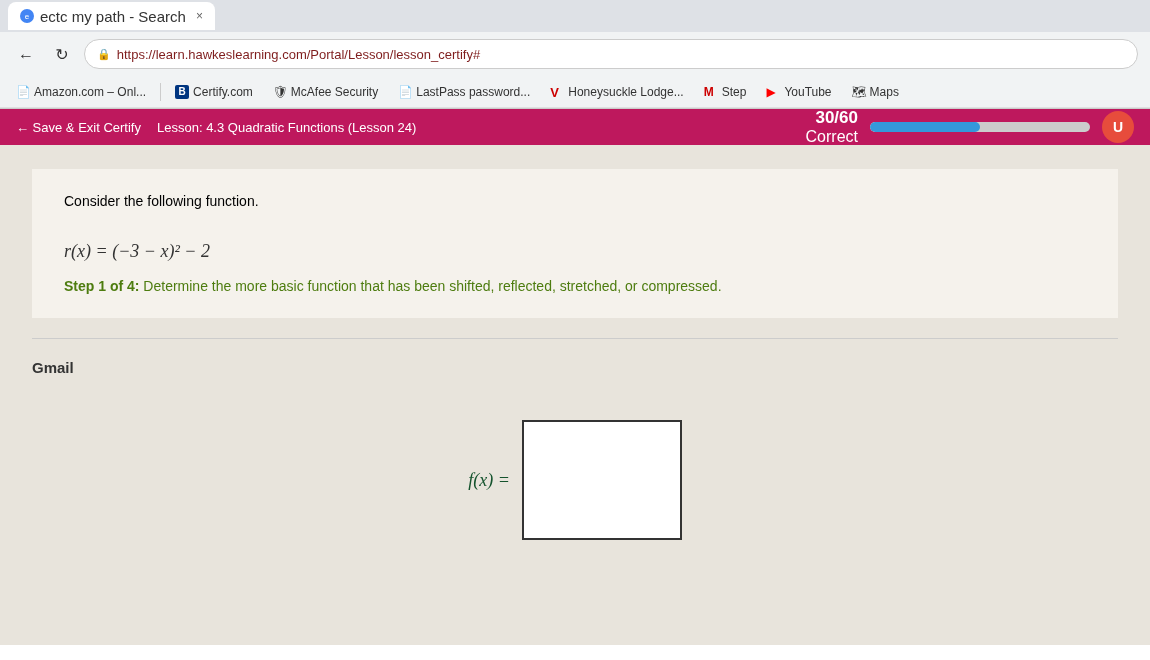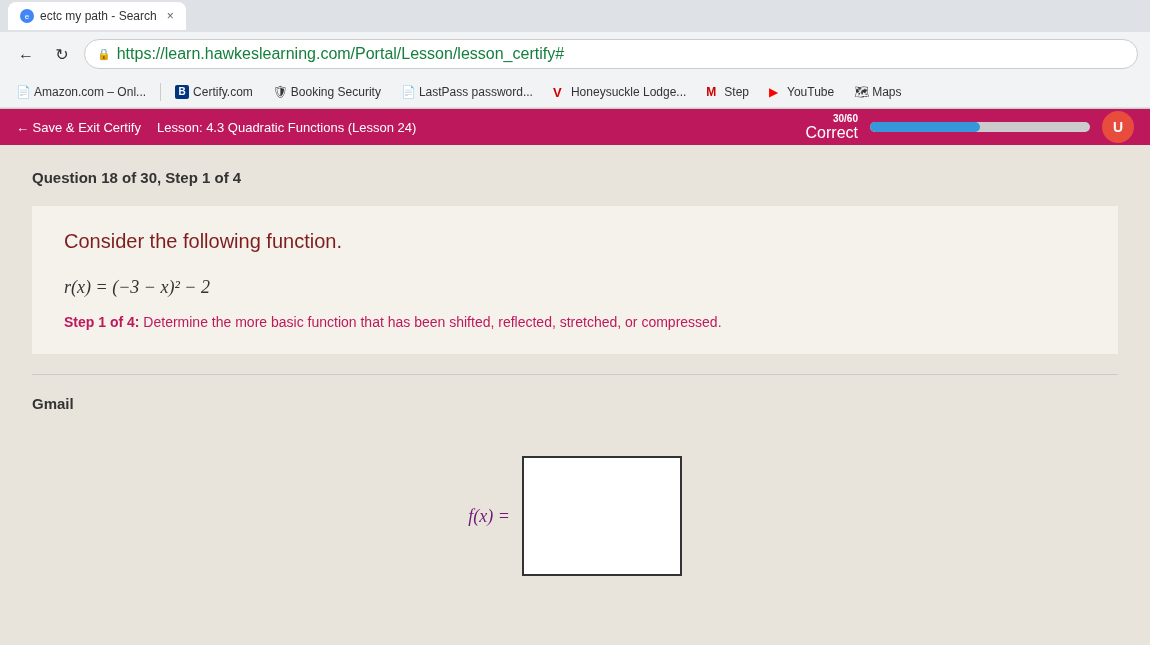--- a/index.html
+++ b/index.html
@@ -5,59 +5,59 @@
     * { margin: 0; padding: 0; box-sizing: border-box; }
     body { width: 1150px; height: 660px; overflow: hidden; font-family: Arial, sans-serif; background: #fff; }
 
     
     .browser-chrome { background: #f1f3f4; border-bottom: 1px solid #ccc; }
 
     
     .tab-bar { display: flex; align-items: center; height: 32px; background: #dee1e6; padding: 0 8px; gap: 4px; }
     .tab { display: flex; align-items: center; background: #fff; border-radius: 8px 8px 0 0; padding: 0 12px; height: 28px; font-size: 12px; color: #333; gap: 6px; min-width: 160px; max-width: 220px; }
     .tab-icon { width: 14px; height: 14px; background: #4285f4; border-radius: 50%; display: flex; align-items: center; justify-content: center; color: #fff; font-size: 8px; flex-shrink: 0; }
-    .tab-title { font-size: 12px; white-space: nowrap; overflow: hidden; text-overflow: ellipsis; flex: 1; }
+    .tab-title { font-size: 15px; white-space: nowrap; overflow: hidden; text-overflow: ellipsis; flex: 1; }
     .tab-close { font-size: 12px; color: #666; cursor: pointer; margin-left: 4px; }
 
     
     .address-bar { display: flex; align-items: center; height: 44px; padding: 0 12px; gap: 8px; background: #f1f3f4; }
     .nav-btn { width: 28px; height: 28px; display: flex; align-items: center; justify-content: center; cursor: pointer; border-radius: 50%; color: #333; font-size: 16px; }
     .url-bar { flex: 1; background: #fff; border: 1px solid #ccc; border-radius: 20px; height: 30px; display: flex; align-items: center; padding: 0 12px; gap: 6px; font-size: 12px; color: #333; }
     .lock-icon { color: #666; font-size: 11px; }
-    .url-text { color: #15803d; font-size: 16px; }
+    .url-text { color: #7f1d1d; font-size: 13px; }
 
     
     .bookmarks-bar { display: flex; align-items: center; height: 32px; padding: 0 8px; gap: 4px; border-bottom: 1px solid #e0e0e0; background: #f1f3f4; overflow: hidden; }
     .bookmark-item { display: flex; align-items: center; gap: 4px; padding: 2px 8px; border-radius: 4px; cursor: pointer; font-size: 12px; color: #333; white-space: nowrap; }
     .bookmark-favicon { width: 14px; height: 14px; display: inline-block; flex-shrink: 0; }
     .bm-sep { width: 1px; height: 18px; background: #ccc; margin: 0 2px; }
 
     
     .app-topbar { background: #be185d; color: #fff; display: flex; align-items: center; height: 36px; padding: 0 16px; gap: 16px; font-size: 13px; }
     .save-exit-btn { display: flex; align-items: center; gap: 4px; color: #fff; font-size: 13px; cursor: pointer; }
     .lesson-title { color: #fff; font-size: 13px; }
     .progress-area { display: flex; align-items: center; gap: 12px; margin-left: auto; }
-    .score-text { color: #fff; font-size: 10px; font-weight: bold; text-align: right; }
+    .score-text { color: #fff; font-size: 17px; font-weight: bold; text-align: right; }
     .score-label { color: #fff; font-size: 16px; text-align: right; }
     .progress-bar-container { width: 220px; height: 10px; background: #ccc; border-radius: 5px; overflow: hidden; }
     .progress-bar-fill { height: 100%; background: #3498db; border-radius: 5px; }
     .user-avatar { width: 32px; height: 32px; background: #e74c3c; border-radius: 50%; display: flex; align-items: center; justify-content: center; color: #fff; font-weight: bold; font-size: 14px; }
 
     
     .content-area { background: #e8e4dc; padding: 24px 32px; min-height: 500px; }
     .question-header { font-size: 15px; font-weight: bold; color: #333; margin-bottom: 20px; }
     .question-box { background: #f5f2ec; border: none; padding: 24px 32px; margin-bottom: 0; }
-    .question-text { font-size: 20px; color: #7f1d1d; margin-bottom: 24px; }
+    .question-text { font-size: 14px; color: #000000; margin-bottom: 32px; }
     .math-formula { text-align: left; font-size: 18px; font-style: italic; color: #333; margin: 16px 0; }
-    .step-instruction { font-size: 14px; color: #be185d; margin-top: 16px; }
+    .step-instruction { font-size: 14px; color: #4d7c0f; margin-top: 16px; }
     .step-bold { font-weight: bold; }
     .divider { border: none; border-top: 1px solid #ccc; margin: 20px 0; }
     .answer-label { font-size: 15px; font-weight: bold; color: #333; margin-bottom: 24px; }
     .answer-area { display: flex; align-items: center; justify-content: center; padding: 20px 0 40px; }
-    .answer-equation { font-size: 18px; font-style: italic; color: #701a75; margin-right: 12px; }
+    .answer-equation { font-size: 18px; font-style: italic; color: #14532d; margin-right: 12px; }
     .answer-input-box { width: 160px; height: 120px; border: 2px solid #333; background: #fff; }
 
     
     .math { font-family: 'Times New Roman', Times, serif; font-style: italic; }
   </style>
 </head>
 <body>
 
 <div class="browser-chrome">
 
@@ -83,21 +83,21 @@
       <span class="bookmark-favicon">📄</span>
       <span>Amazon.com – Onl...</span>
     </div>
     <div class="bm-sep"></div>
     <div class="bookmark-item">
       <span class="bookmark-favicon" style="background:#003580;color:#fff;display:inline-flex;align-items:center;justify-content:center;font-size:10px;font-weight:bold;border-radius:2px;">B</span>
       <span>Certify.com</span>
     </div>
     <div class="bookmark-item">
       <span class="bookmark-favicon">🛡</span>
-      <span>Booking Security</span>
+      <span>McAfee Security</span>
     </div>
     <div class="bookmark-item">
       <span class="bookmark-favicon">📄</span>
       <span>LastPass password...</span>
     </div>
     <div class="bookmark-item">
       <span class="bookmark-favicon" style="color:#c00;font-weight:bold;font-size:13px;">V</span>
       <span>Honeysuckle Lodge...</span>
     </div>
     <div class="bookmark-item">
@@ -128,21 +128,20 @@
     <div class="progress-bar-container">
       <div class="progress-bar-fill" style="width: 50%;"></div>
     </div>
     <div class="user-avatar">
       <span>U</span>
     </div>
   </div>
 </div>
 
 <div class="content-area">
-  <div class="question-header">Question 18 of 30, Step 1 of 4</div>
 
   <div class="question-box">
     <p class="question-text">Consider the following function.</p>
 
     <div class="math-formula">
       <span class="math"><i>r</i>(<i>x</i>) = (−3 − <i>x</i>)² − 2</span>
     </div>
 
     <p class="step-instruction">
       <span class="step-bold">Step 1 of 4:</span>

